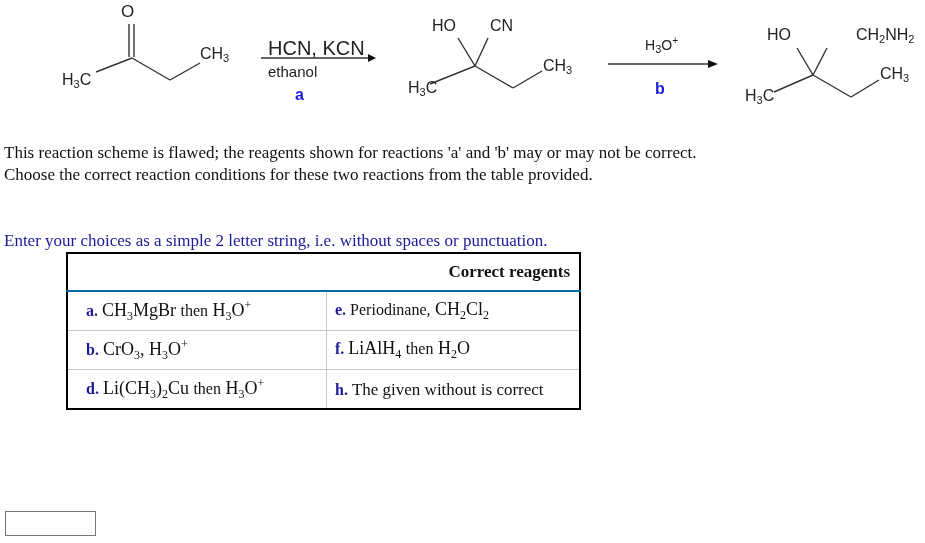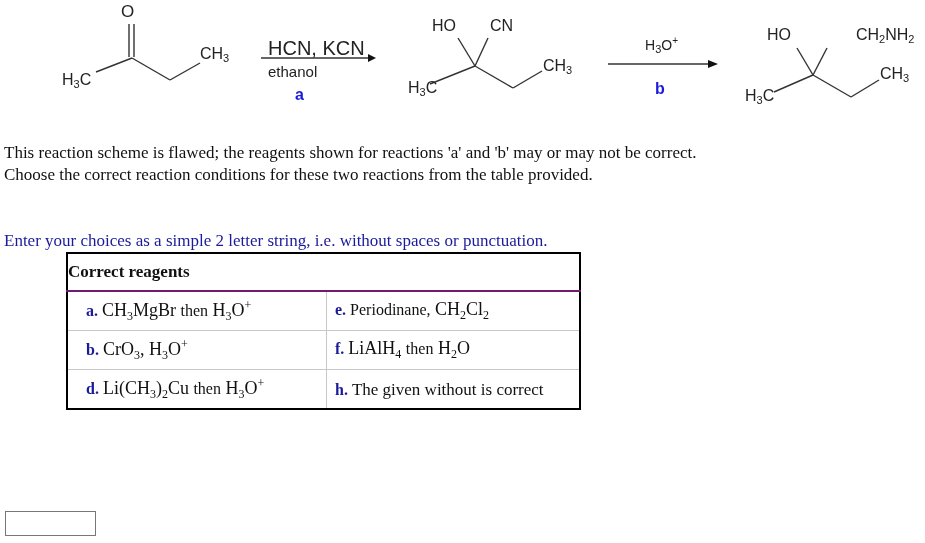--- a/index.html
+++ b/index.html
@@ -6,21 +6,21 @@
   body { width:925px; height:543px; position:relative; overflow:hidden; font-family:"Liberation Serif", serif; color:#111; }
   .scheme { position:absolute; left:0; top:0; width:925px; height:125px; }
   .chem { position:absolute; font-family:"Liberation Sans", sans-serif; font-size:16px; color:#222; white-space:nowrap; line-height:1; }
   .chem sub { font-size:11px; vertical-align:-3px; }
   .chem sup { font-size:10px; vertical-align:6px; }
   .rxn-label { position:absolute; font-family:"Liberation Sans", sans-serif; font-weight:bold; font-size:16px; color:#1a1adc; }
   .instr { position:absolute; left:4px; font-size:17px; line-height:22px; white-space:nowrap; }
   .instr.black { color:#111; }
   .instr.blue { color:#1a1a9a; }
   table.reagents { position:absolute; left:66px; top:252px; border-collapse:collapse; border:2px solid #000; font-family:"Liberation Serif", serif; }
-  table.reagents th { height:36px; font-size:17px; font-weight:bold; text-align:left; border-bottom:2px solid #701a75; padding:0 0; }
+  table.reagents th { height:36px; font-size:17px; font-weight:bold; text-align:right; border-bottom:2px solid #0369a1; padding:0 9px; }
   table.reagents td { height:38px; font-size:18px; padding:0 8px 0 8px; border:1px solid #c8c8c8; white-space:nowrap; }
   table.reagents td.left { width:232px;padding-left:18px; }
   table.reagents td.right { width:236px; }
   .opt-letter { color:#1a1a9a; font-weight:bold; font-size:16px; margin-right:4px; }
   .opt-text sub { font-size:12px; vertical-align:-4px; }
   .opt-text sup { font-size:12px; vertical-align:7px; }
   .small-word { font-size:16px; }
   .answer-input { position:absolute; left:5px; top:511px; width:91px; height:25px; border:1px solid #777; box-sizing:border-box; background:#fff; font-size:14px; padding:0 4px; }
 </style>
 </head>

